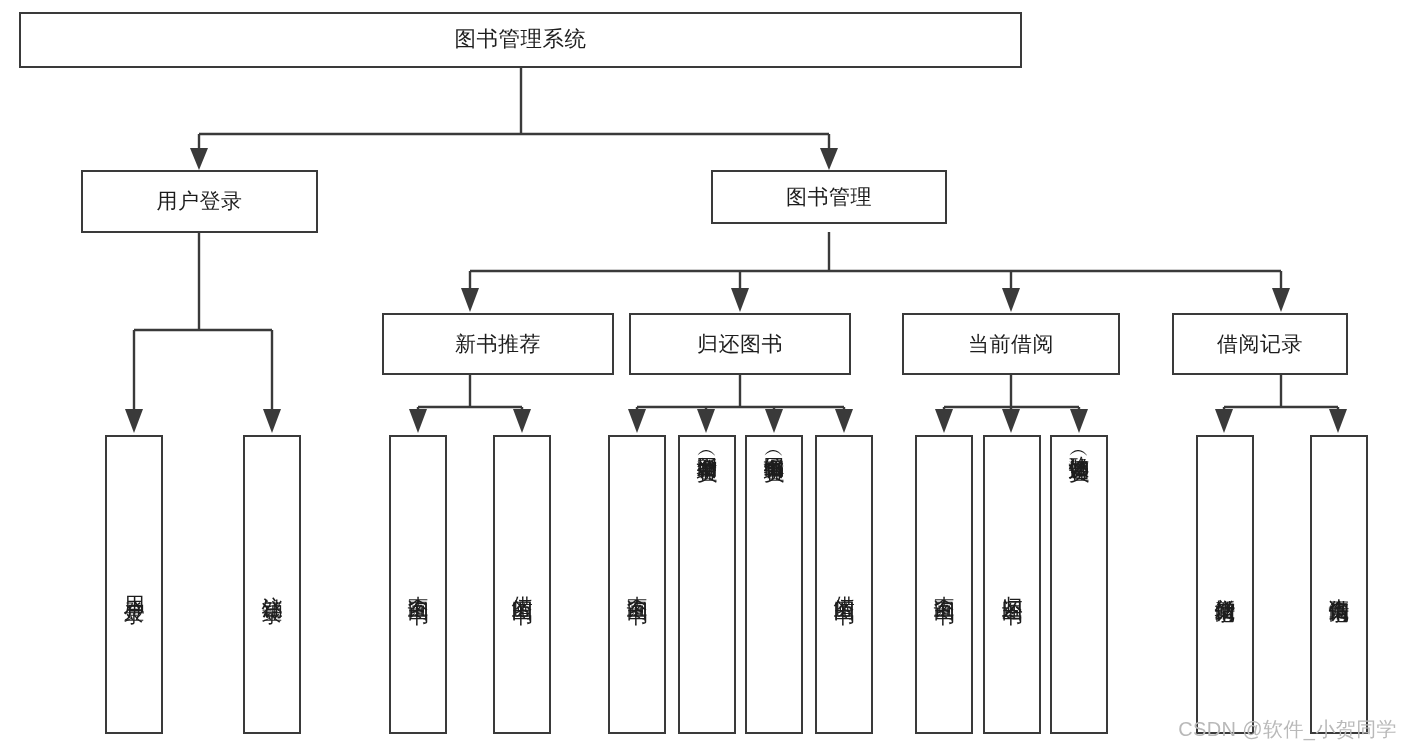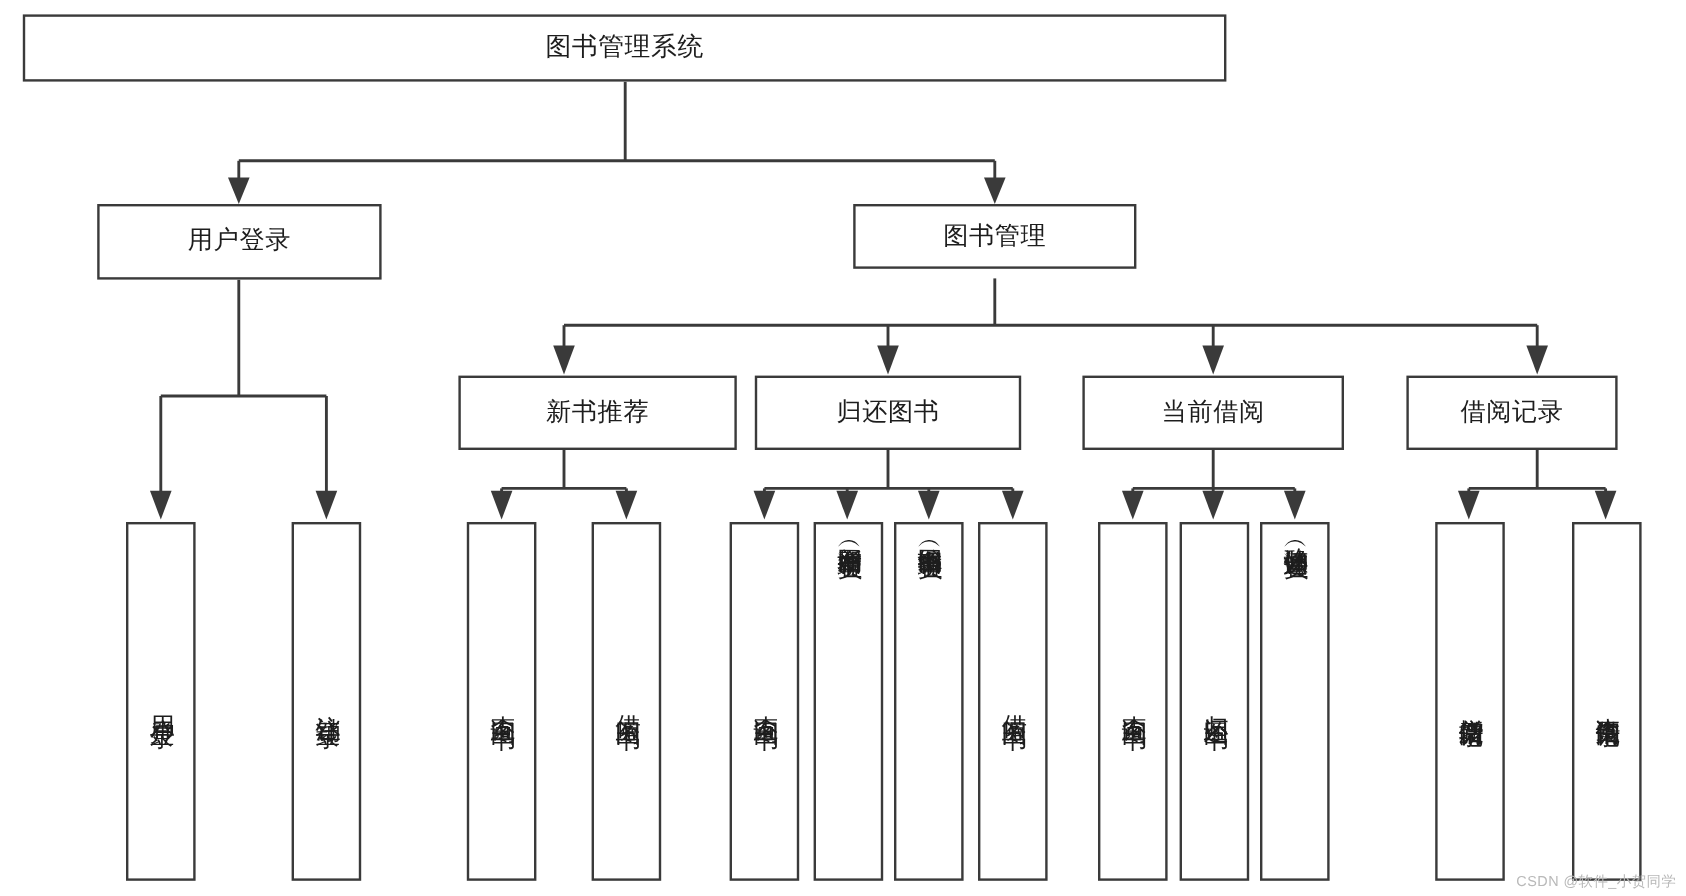--- a/index.html
+++ b/index.html
@@ -78,21 +78,21 @@
     align-items: flex-start;
   }
   .node.vert.top .vlabel {
     margin-top: 1px;
   }
   
   #watermark {
     position: absolute;
     right: 8px;
     bottom: 4px;
-    font-size: 12px;
+    font-size: 20px;
     color: #b9b9b9;
     letter-spacing: 0.4px;
     white-space: nowrap;
     user-select: none;
   }
 </style>
 </head>
 <body>
 
 <div id="canvas">

